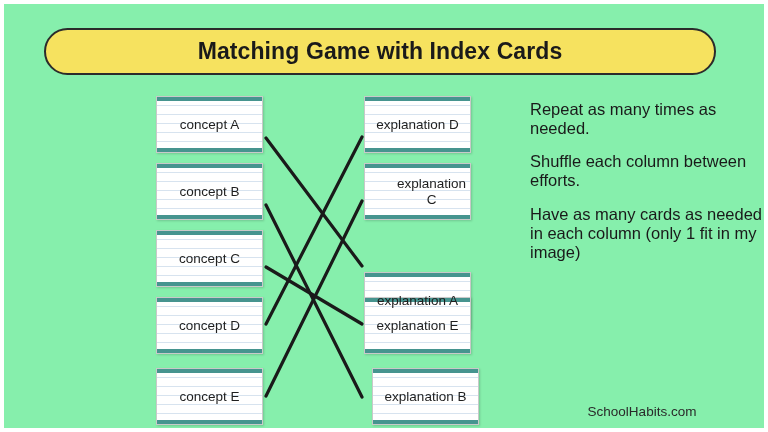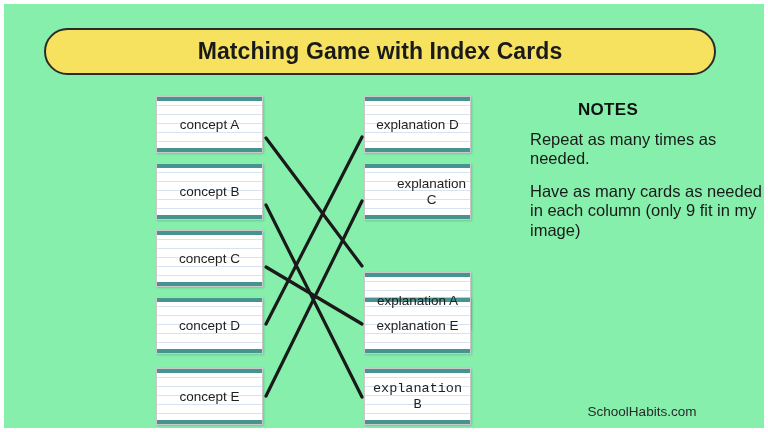--- a/index.html
+++ b/index.html
@@ -154,28 +154,28 @@
       </div>
       <div class="card" style="left: 360px; top: 159px; padding-left: 28px;">
         <span class="card-label">explanation C</span>
       </div>
       <div class="card" style="left: 360px; top: 226px; margin-top: 42px;">
         <span class="card-label">explanation A</span>
       </div>
       <div class="card" style="left: 360px; top: 293px;">
         <span class="card-label">explanation E</span>
       </div>
-      <div class="card" style="left: 360px; top: 364px; font-family: Liberation Mono, monospace;">
+      <div class="card" style="left: 368px; top: 364px;">
         <span class="card-label">explanation B</span>
       </div>
     </div>
 
   <div id="notes">
-    <div id="notes-heading">NOTES</div>
     <div id="notes-body">
         <div class="note-para">Repeat as many times as needed.</div>
-        <div class="note-para">Have as many cards as needed in each column (only 9 fit in my image)</div>
+        <div class="note-para">Shuffle each column between efforts.</div>
+        <div class="note-para">Have as many cards as needed in each column (only 1 fit in my image)</div>
       </div>
   </div>
 
   <div id="footer-credit">SchoolHabits.com</div>
 
 </div>
 
 </body></html>

